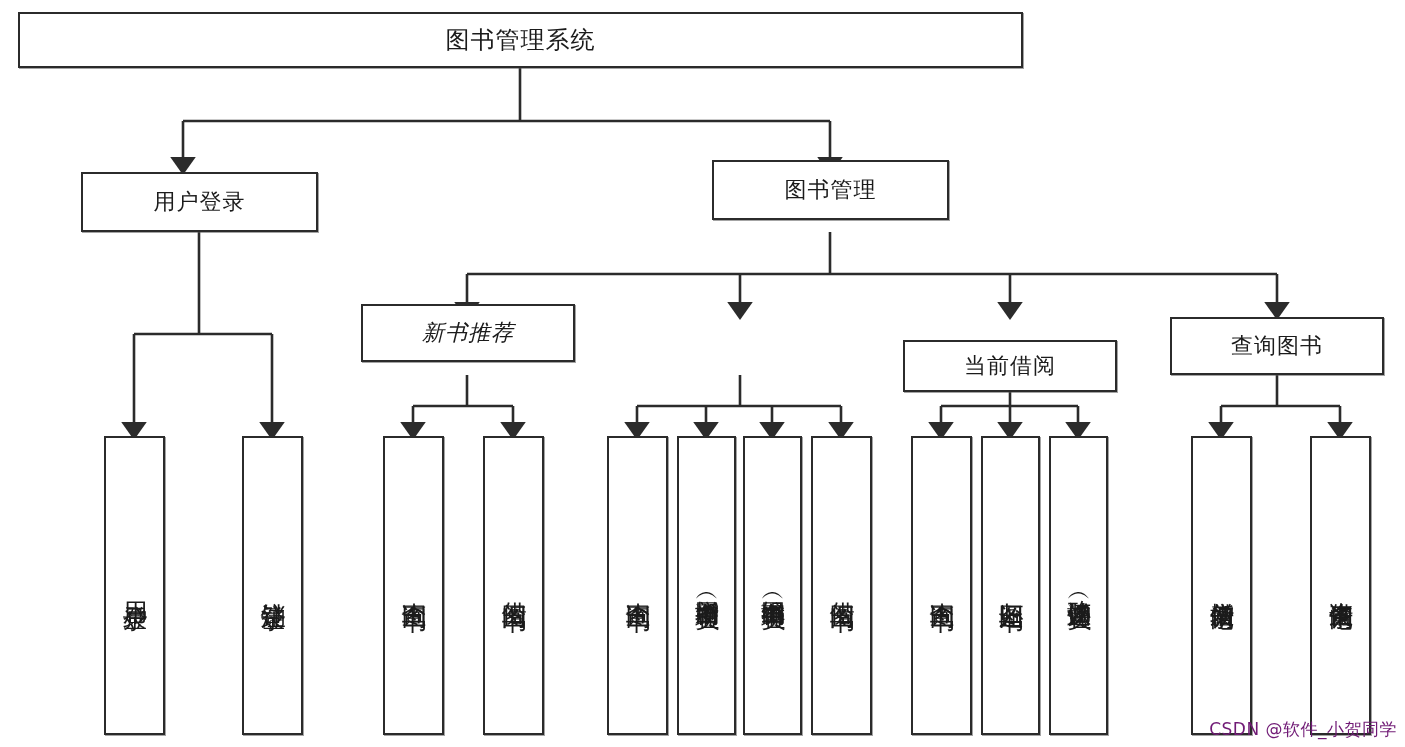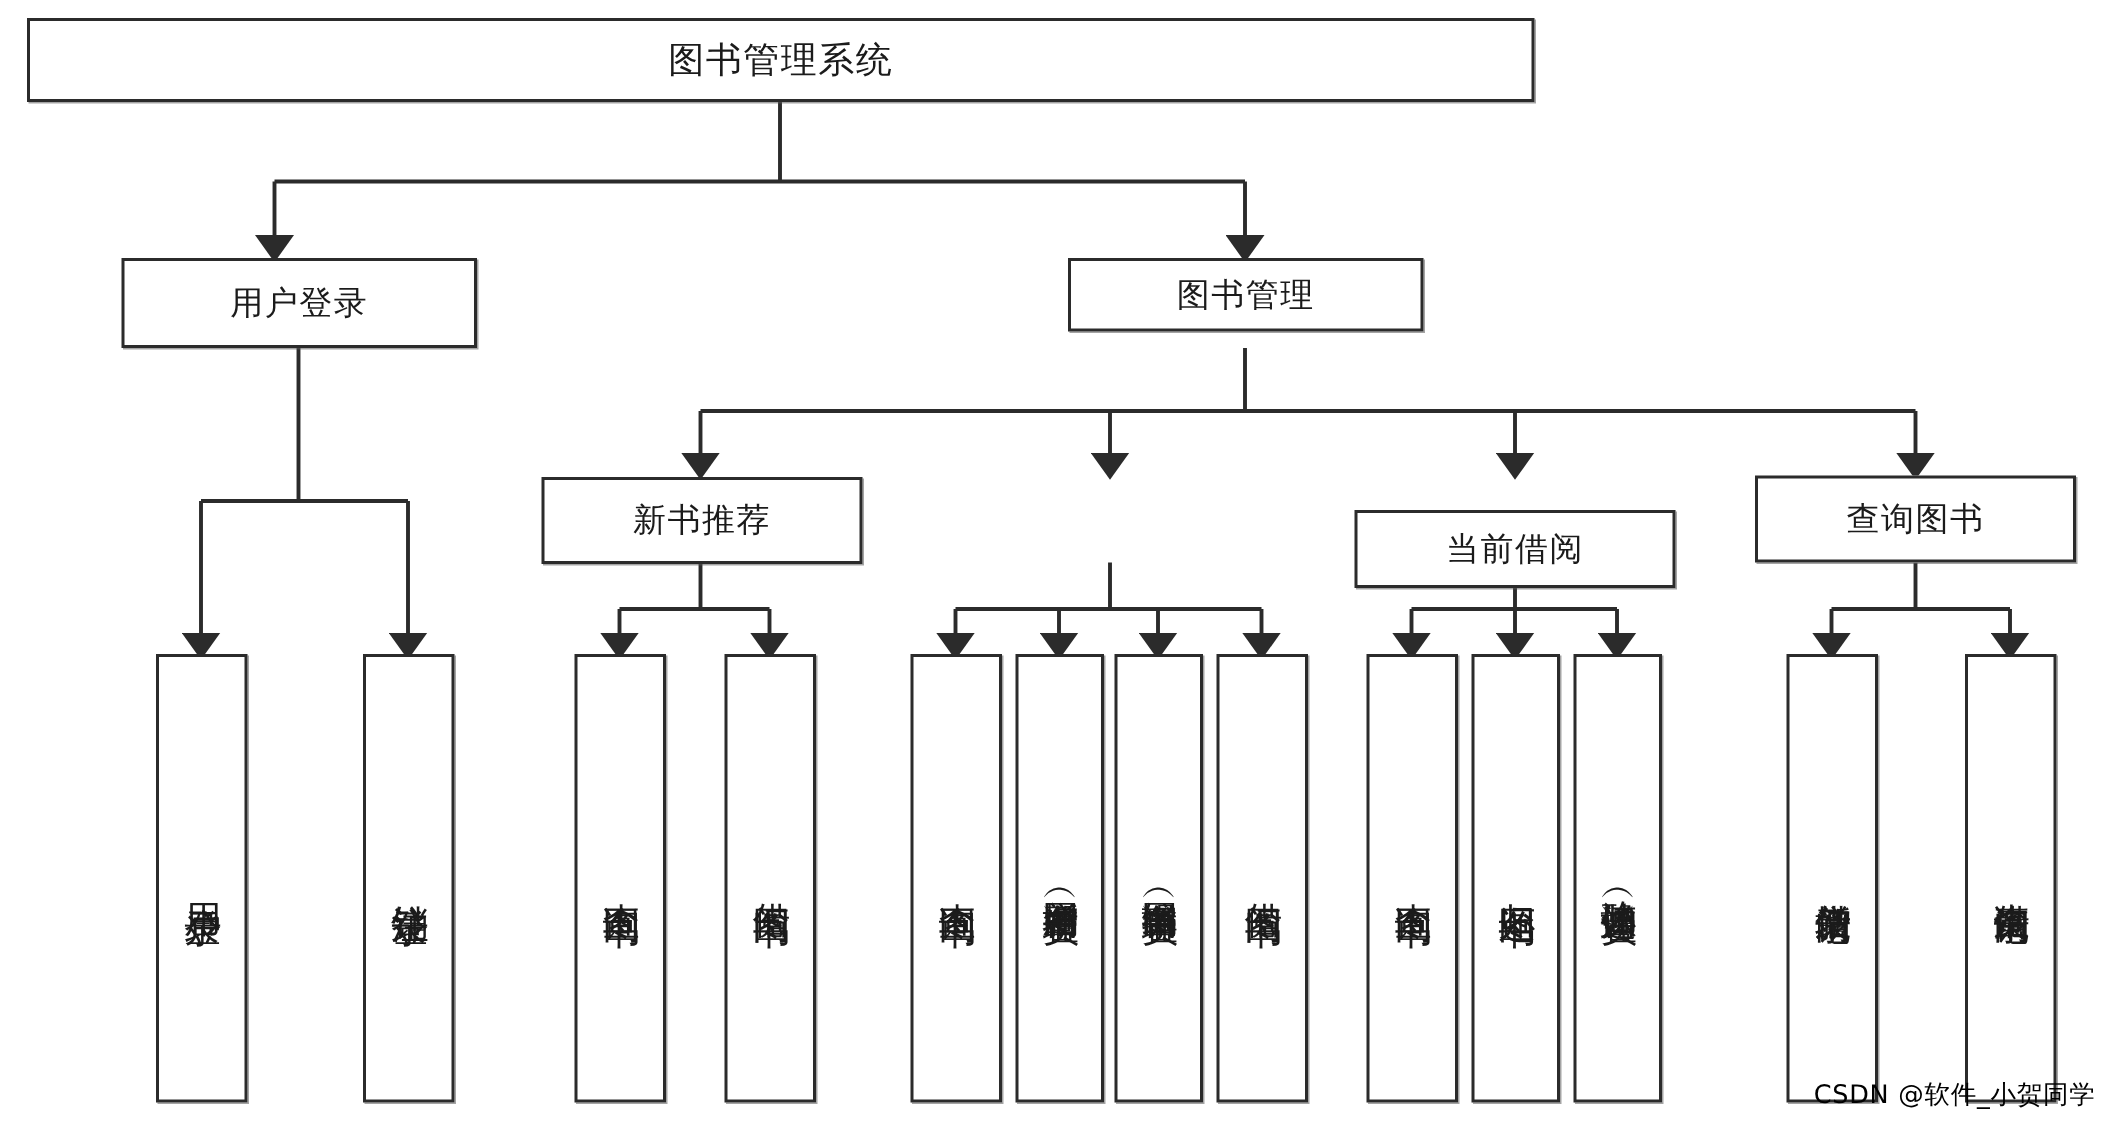--- a/index.html
+++ b/index.html
@@ -50,21 +50,21 @@
   .node.leaf.tall .label{font-size:24px;letter-spacing:1px;}
 
   
   #wires{position:absolute;left:0;top:0;width:1405px;height:747px;pointer-events:none;}
 
   
   #watermark{
     position:absolute;
     right:8px;bottom:6px;
     font-size:17px;
-    color:#000000;
+    color:#701a75;
     letter-spacing:.5px;
     white-space:nowrap;
   }
 </style>
 </head>
 <body>
 
 <div id="canvas">
 
   <svg id="wires" viewBox="0 0 1405 747" xmlns="http://www.w3.org/2000/svg">
@@ -117,25 +117,25 @@
     </g>
   </svg>
 
   <div class="node root" style="left:18px;top:12px;width:1005px;height:56px;">
     <span class="label">图书管理系统</span>
   </div>
 
   <div class="node h" style="left:81px;top:172px;width:237px;height:60px;">
     <span class="label">用户登录</span>
   </div>
-  <div class="node h" style="left:712px;top:172px;width:237px;height:49px;">
+  <div class="node h" style="left:712px;top:160px;width:237px;height:60px;">
     <span class="label">图书管理</span>
   </div>
 
-  <div class="node h" style="left:361px;top:318px;width:214px;height:58px;">
+  <div class="node h" style="left:361px;top:304px;width:214px;height:58px;font-style:italic;">
     <span class="label">新书推荐</span>
   </div>
   <div class="node h" style="left:903px;top:317px;width:214px;height:52px;margin-top:23px;">
     <span class="label">当前借阅</span>
   </div>
   <div class="node h" style="left:1170px;top:317px;width:214px;height:58px;">
     <span class="label">查询图书</span>
   </div>
 
   <div class="node leaf" style="left:104px;top:436px;width:61px;height:299px;">

